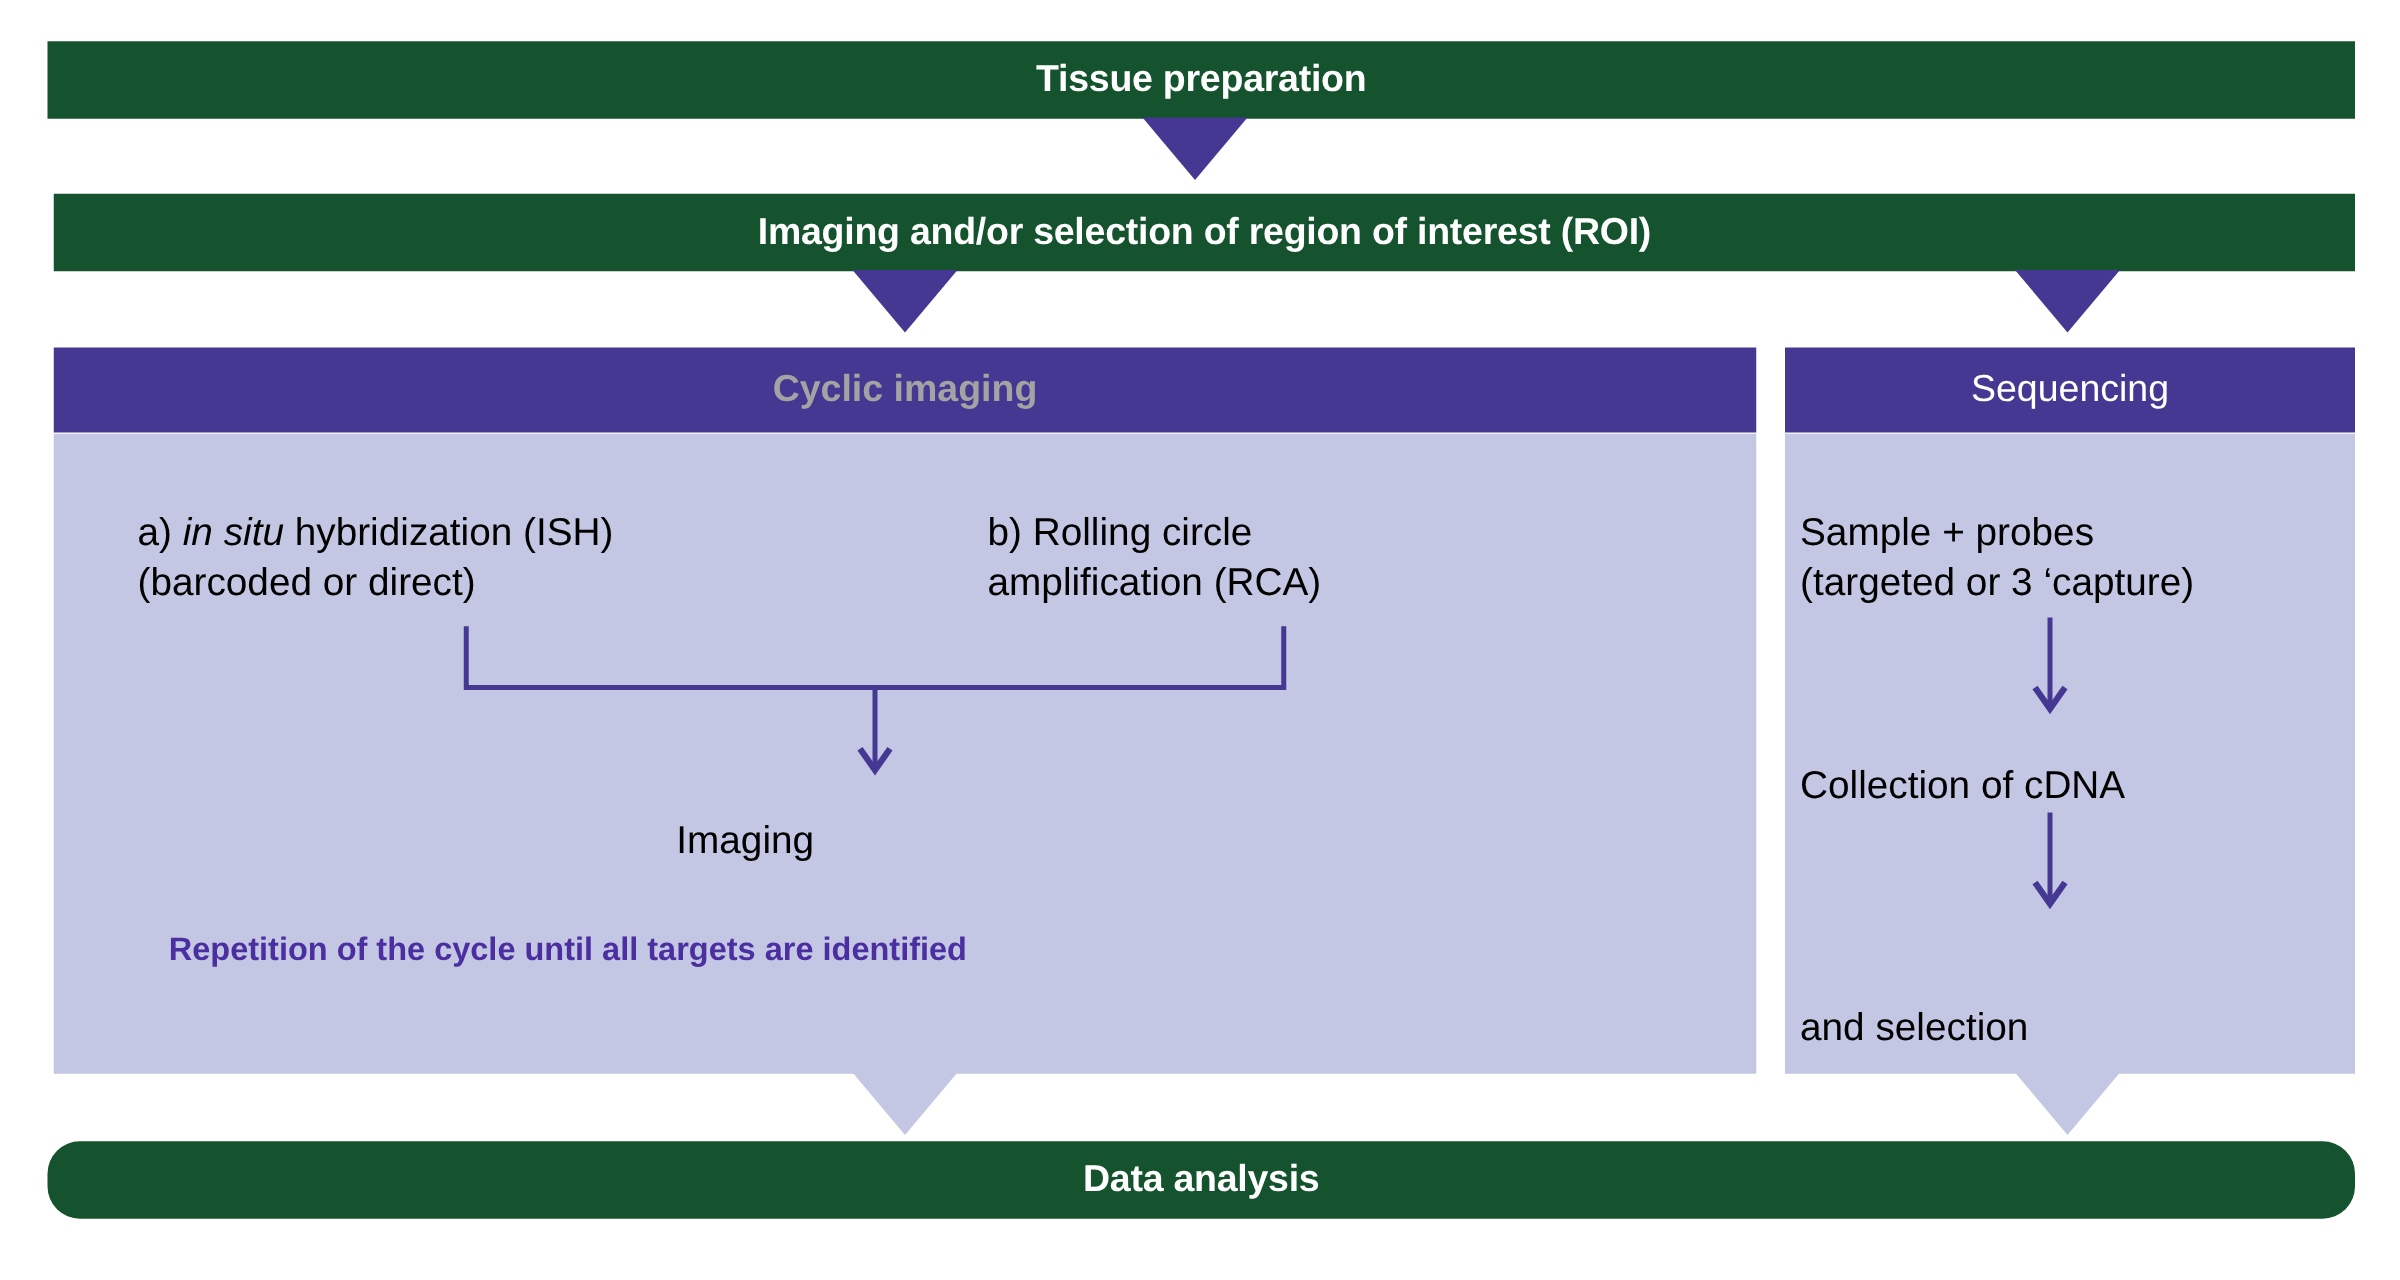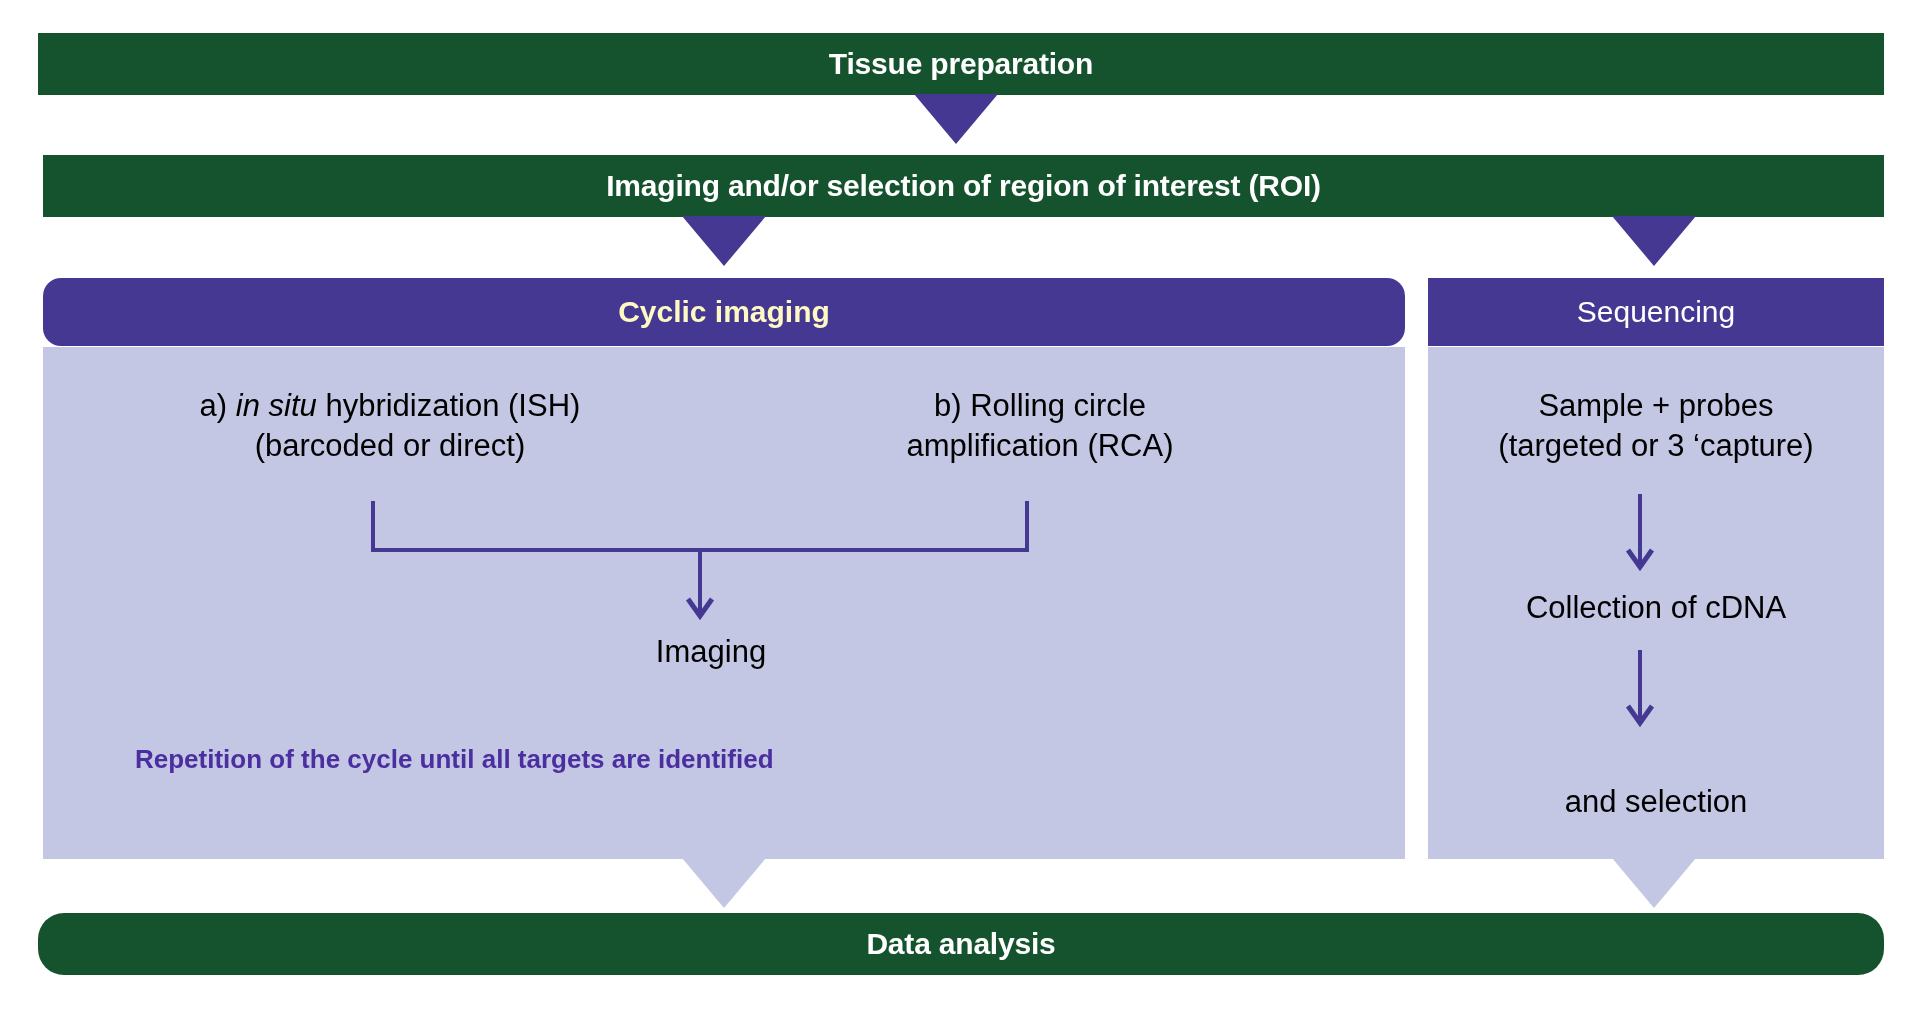--- a/index.html
+++ b/index.html
@@ -61,27 +61,26 @@
   }
 
   
   #hdr-cyclic {
     position: absolute;
     left: 43px;
     top: 278px;
     width: 1362px;
     height: 68px;
     background: #453892;
-    color: #fef9c3;
+    color: #a3a3a3;
     font-weight: bold;
     font-size: 30px;
     display: flex;
     align-items: center;
     justify-content: center;
-    border-radius: 18px;
   }
 
   #hdr-seq {
     position: absolute;
     left: 1428px;
     top: 278px;
     width: 456px;
     height: 68px;
     background: #453892;
     color: #ffffff;
@@ -135,21 +134,22 @@
   #tri-roi-seq    { left: 1612px; top: 216px; }
   #tri-cyclic-data { left: 682px; top: 858px; }
   #tri-seq-data    { left: 1612px; top: 858px; }
 
   
   .panel-text {
     position: absolute;
     color: #000000;
     font-size: 31px;
     line-height: 1.28;
-    text-align: center;
+    text-align: left;
+    margin-top: 20px;
   }
   .panel-text em { font-style: italic; }
 
   #txt-ish {
     left: 110px;
     top: 386px;
     width: 560px;
   }
 
   #txt-rca {

